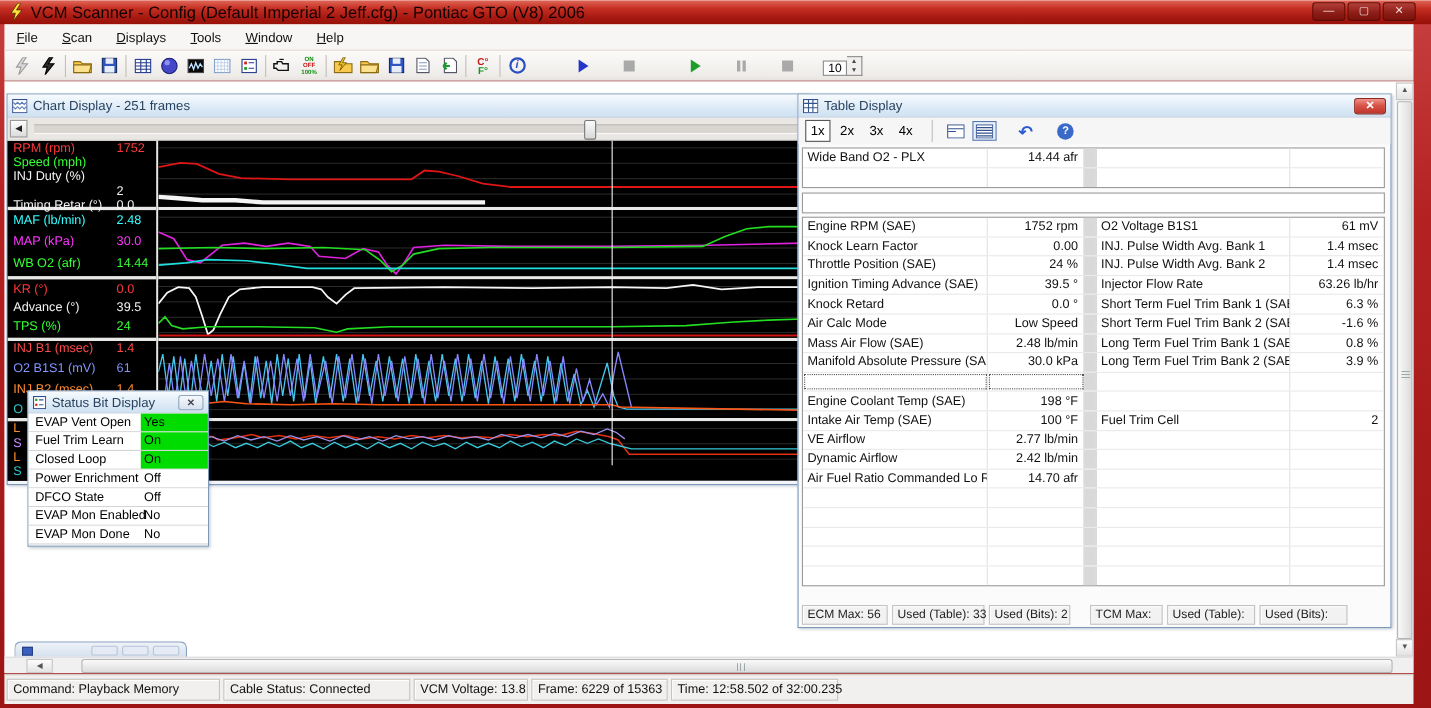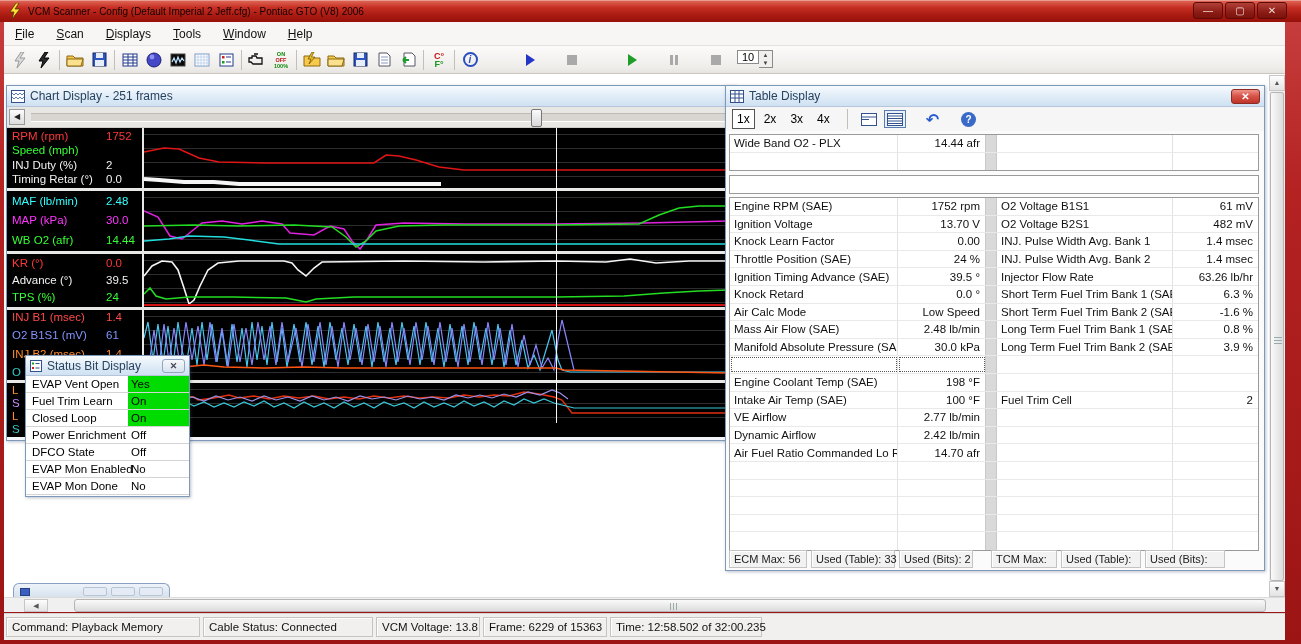--- a/index.html
+++ b/index.html
@@ -4,21 +4,21 @@
 <style>
   html,body{margin:0;padding:0;background:#6b6b6b;}
   *{box-sizing:border-box;}
   #app{position:relative;width:1301px;height:644px;font-family:"Liberation Sans",sans-serif;
        background:linear-gradient(180deg,#c84040 0%,#b42222 30%,#9c1414 100%);overflow:hidden;
        -webkit-font-smoothing:antialiased;}
   
   .titlebar{position:absolute;left:0;top:0;width:1301px;height:22px;display:flex;align-items:center;
             background:linear-gradient(180deg,#e06a5a 0%,#c62e22 35%,#a81a12 70%,#971109 100%);
             box-shadow:inset 0 1px 0 rgba(255,255,255,.35);}
-  .titlebar .apptitle{font-size:10px;color:#120000;margin-left:6px;white-space:nowrap;}
+  .titlebar .apptitle{font-size:15px;color:#120000;margin-left:6px;white-space:nowrap;}
   .appicon{width:14px;height:16px;margin-left:8px;flex:0 0 auto;}
   .winbtns{position:absolute;right:14px;top:2px;display:flex;gap:2px;}
   .winbtn{width:30px;height:17px;border:1px solid #5e0a06;border-radius:3px;
           background:linear-gradient(180deg,#b04038 0%,#8c1d16 60%,#7a120c 100%);
           color:#f3d8d4;font-size:10px;line-height:15px;text-align:center;}
   
   .menubar{position:absolute;left:4px;top:22px;width:1281px;height:24px;background:#f7f6f4;
            border-bottom:1px solid #e3e1dd;display:flex;align-items:center;font-size:12px;color:#111;}
   .menu-item{padding:4px 11px;}
   .menu-item u{text-decoration:underline;}
@@ -27,21 +27,21 @@
            background:linear-gradient(180deg,#fcfbfa 0%,#efedea 80%,#e7e4e0 100%);
            border-bottom:1px solid #c9c5bf;display:flex;align-items:center;padding-left:4px;}
   .tbtn{width:24px;height:24px;display:flex;align-items:center;justify-content:center;flex:0 0 auto;}
   .tsep{width:1px;height:20px;background:#c2beb8;margin:0 3px;flex:0 0 auto;}
   .tgap{width:18px;flex:0 0 auto;}
   .tri-blue{width:0;height:0;border-left:9px solid #2436c8;border-top:6px solid transparent;border-bottom:6px solid transparent;}
   .tri-green{width:0;height:0;border-left:9px solid #1e9e28;border-top:6px solid transparent;border-bottom:6px solid transparent;}
   .sq-gray{width:10px;height:10px;background:#a9a9a9;}
   .pause-gray{display:flex;gap:2px;}
   .pause-gray i{width:3px;height:10px;background:#a9a9a9;display:block;}
-  .spinner{display:flex;align-items:flex-start;height:19px;margin-left:9px;}
+  .spinner{display:flex;align-items:flex-end;height:19px;margin-left:20px;}
   .spinner .val{width:22px;border:1px solid #8b8b8b;background:#fff;font-size:11px;display:flex;align-items:center;justify-content:center;color:#000;}
   .spinner .arrows{width:14px;border:1px solid #8b8b8b;border-left:none;background:#f0efed;display:flex;flex-direction:column;}
   .spinner .arrows span{flex:1;font-size:6px;line-height:8px;text-align:center;color:#444;}
   .onoff{font-size:5.5px;font-weight:bold;line-height:6px;text-align:center;}
   .onoff .on{color:#0a8a0a}.onoff .off{color:#c01010}
   .cficon{font-size:9px;font-weight:bold;line-height:8px;text-align:center;}
   .infoicon{width:15px;height:15px;border-radius:50%;border:2px solid #2a4ec0;color:#2a4ec0;
             font-size:10px;font-weight:bold;text-align:center;line-height:11px;font-style:italic;}
   
   .client{position:absolute;left:4px;top:74px;width:1281px;height:538px;background:#ffffff;overflow:hidden;padding-left:18px;}
@@ -327,21 +327,21 @@
         <div class="labelcol" id="labelcol">
             <div class="lgroup" style="height: 63px;">
               <div class="lrow" style="color: rgb(255, 56, 56);">
                 <span>RPM (rpm)</span>
                 <span class="lv">1752</span>
               </div>
               <div class="lrow" style="color: rgb(53, 255, 53); align-items: flex-end;">
                 <span>Speed (mph)</span>
                 <span class="lv"></span>
               </div>
-              <div class="lrow" style="color: rgb(242, 242, 242);">
+              <div class="lrow" style="color: rgb(242, 242, 242); flex-direction: column;">
                 <span>INJ Duty (%)</span>
                 <span class="lv">2</span>
               </div>
               <div class="lrow" style="color: rgb(242, 242, 242);">
                 <span>Timing Retar (°)</span>
                 <span class="lv">0.0</span>
               </div>
             </div>
             <div class="lgroup" style="height: 63px;">
               <div class="lrow" style="color: rgb(53, 255, 255);">
@@ -501,27 +501,20 @@
       <div class="tbox" id="midbox" style="top:89px;height:19px"></div>
       <div class="tbox" id="maingrid" style="top:111px">
           <div class="trow">
             <div class="tname1">Engine RPM (SAE)</div>
             <div class="tval1">1752 rpm</div>
             <div class="tmid"></div>
             <div class="tname2">O2 Voltage B1S1</div>
             <div class="tval2">61 mV</div>
           </div>
           <div class="trow">
-            <div class="tname1">Ignition Voltage</div>
-            <div class="tval1">13.70 V</div>
-            <div class="tmid"></div>
-            <div class="tname2">O2 Voltage B2S1</div>
-            <div class="tval2">482 mV</div>
-          </div>
-          <div class="trow">
             <div class="tname1">Knock Learn Factor</div>
             <div class="tval1">0.00</div>
             <div class="tmid"></div>
             <div class="tname2">INJ. Pulse Width Avg. Bank 1</div>
             <div class="tval2">1.4 msec</div>
           </div>
           <div class="trow">
             <div class="tname1">Throttle Position (SAE)</div>
             <div class="tval1">24 %</div>
             <div class="tmid"></div>

